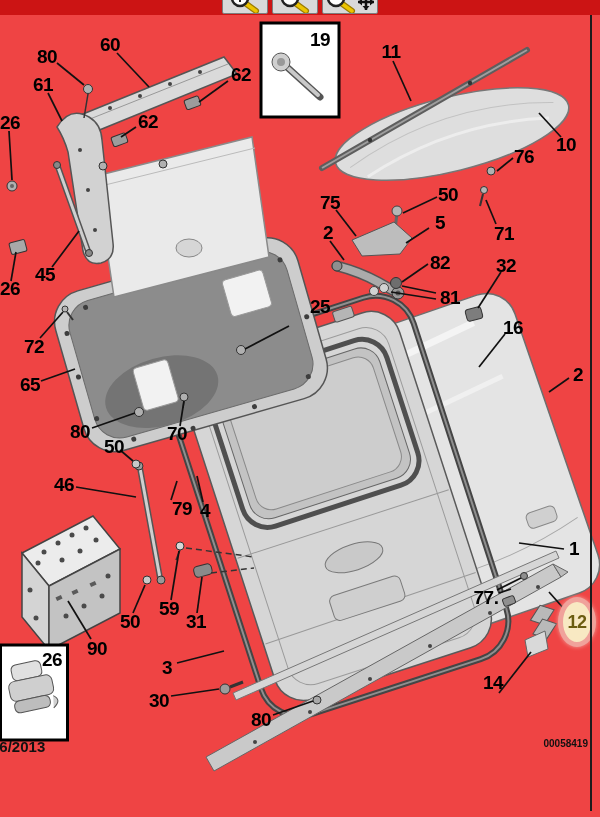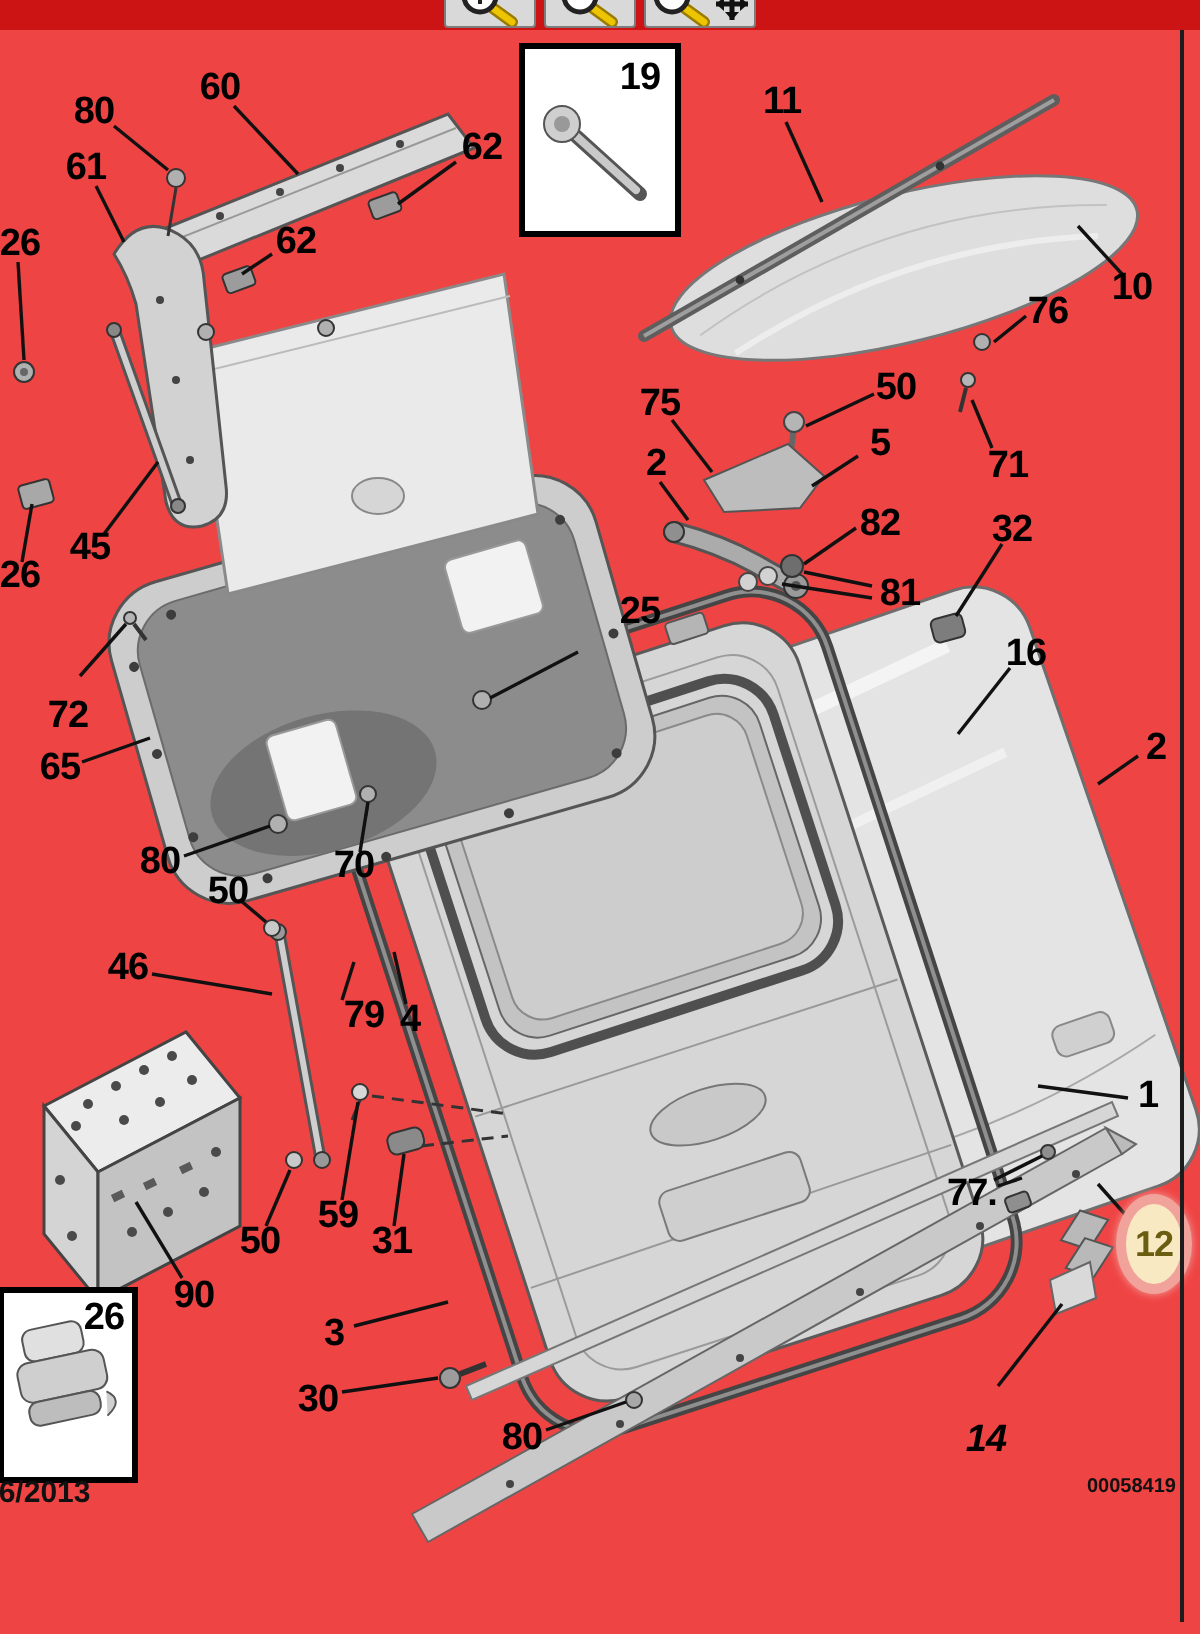--- a/index.html
+++ b/index.html
@@ -302,40 +302,40 @@
       <div class="plabel" style="left: 440px; top: 222px;">5</div>
       <div class="plabel" style="left: 328px; top: 232px;">2</div>
       <div class="plabel" style="left: 504px; top: 233px;">71</div>
       <div class="plabel" style="left: 440px; top: 262px;">82</div>
       <div class="plabel" style="left: 506px; top: 265px;">32</div>
       <div class="plabel" style="left: 45px; top: 274px;">45</div>
       <div class="plabel" style="left: 10px; top: 288px;">26</div>
       <div class="plabel" style="left: 450px; top: 297px;">81</div>
       <div class="plabel" style="left: 299px; top: 306px; margin-left: 21px;">25</div>
       <div class="plabel" style="left: 513px; top: 327px;">16</div>
-      <div class="plabel" style="left: 34px; top: 346px; margin-top: 12px;">72</div>
+      <div class="plabel" style="left: 34px; top: 346px;">72</div>
       <div class="plabel" style="left: 578px; top: 374px;">2</div>
       <div class="plabel" style="left: 30px; top: 384px;">65</div>
       <div class="plabel" style="left: 80px; top: 431px;">80</div>
       <div class="plabel" style="left: 177px; top: 433px;">70</div>
       <div class="plabel" style="left: 114px; top: 446px;">50</div>
       <div class="plabel" style="left: 64px; top: 484px;">46</div>
       <div class="plabel" style="left: 182px; top: 508px;">79</div>
       <div class="plabel" style="left: 205px; top: 510px;">4</div>
       <div class="plabel" style="left: 574px; top: 548px;">1</div>
       <div class="plabel" style="left: 486px; top: 597px;">77.</div>
       <div class="plabel" style="left: 169px; top: 608px;">59</div>
       <div class="plabel" style="left: 130px; top: 621px;">50</div>
       <div class="plabel" style="left: 196px; top: 621px;">31</div>
       <div class="plabel hl" style="left: 577px; top: 622px;">12</div>
       <div class="plabel" style="left: 97px; top: 648px;">90</div>
       <div class="plabel" style="left: 52px; top: 659px;">26</div>
       <div class="plabel" style="left: 167px; top: 667px;">3</div>
       <div class="plabel" style="left: 159px; top: 700px;">30</div>
-      <div class="plabel" style="left: 493px; top: 720px; font-style: italic;">14</div>
+      <div class="plabel" style="left: 493px; top: 682px;">14</div>
       <div class="plabel" style="left: 261px; top: 719px;">80</div>
     </div>
 
   <div class="topbar"></div>
   <button class="tbtn" style="left:222px;width:46px;">
     <svg width="44" height="21" viewBox="0 0 44 21">
       <line x1="22" y1="11" x2="33" y2="19" stroke="#9a7b00" stroke-width="6" stroke-linecap="round"></line>
       <line x1="22" y1="11" x2="33" y2="19" stroke="#ecc400" stroke-width="3.5" stroke-linecap="round"></line>
       <circle cx="17" cy="6" r="8" fill="#fff" stroke="#222" stroke-width="2.5"></circle>
       <line x1="13" y1="6" x2="21" y2="6" stroke="#222" stroke-width="2"></line>

